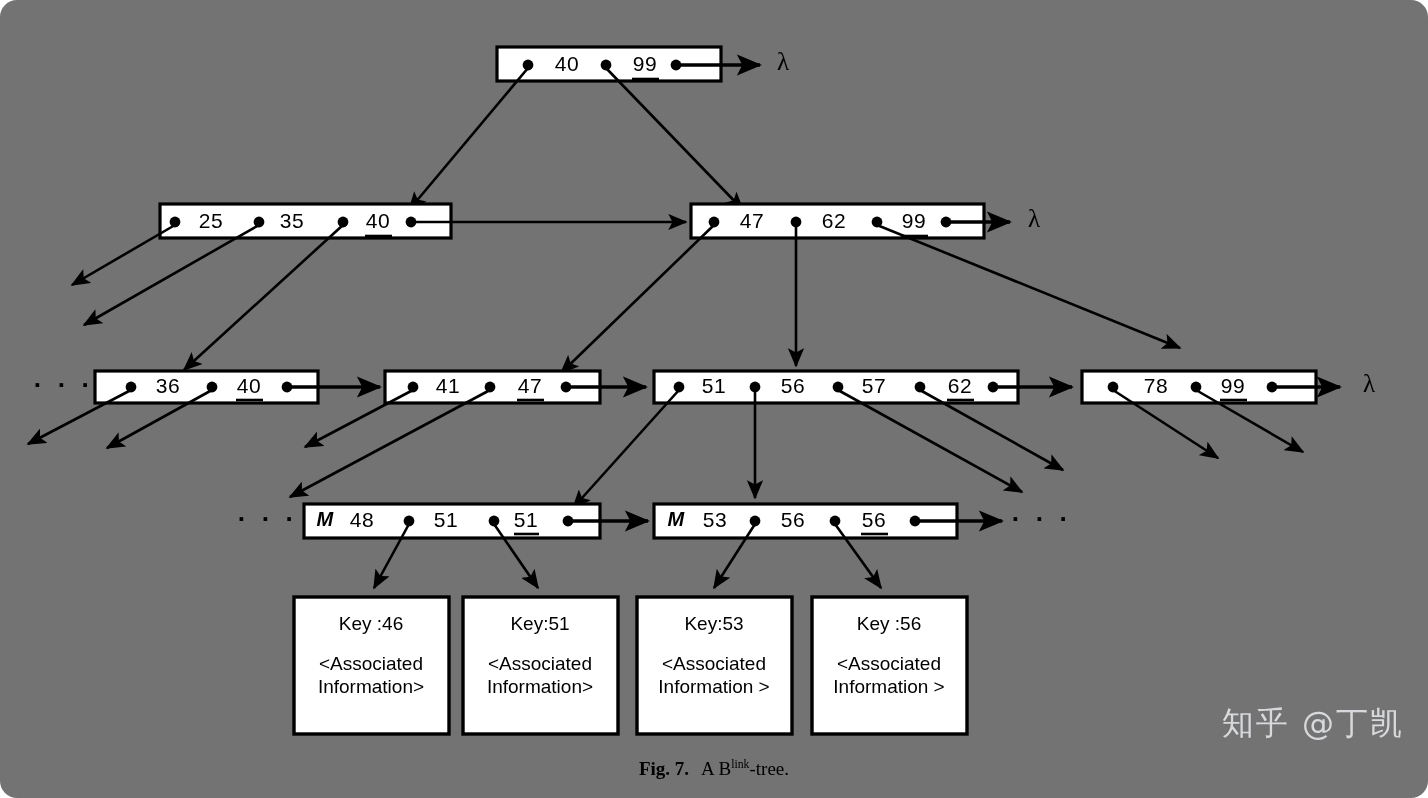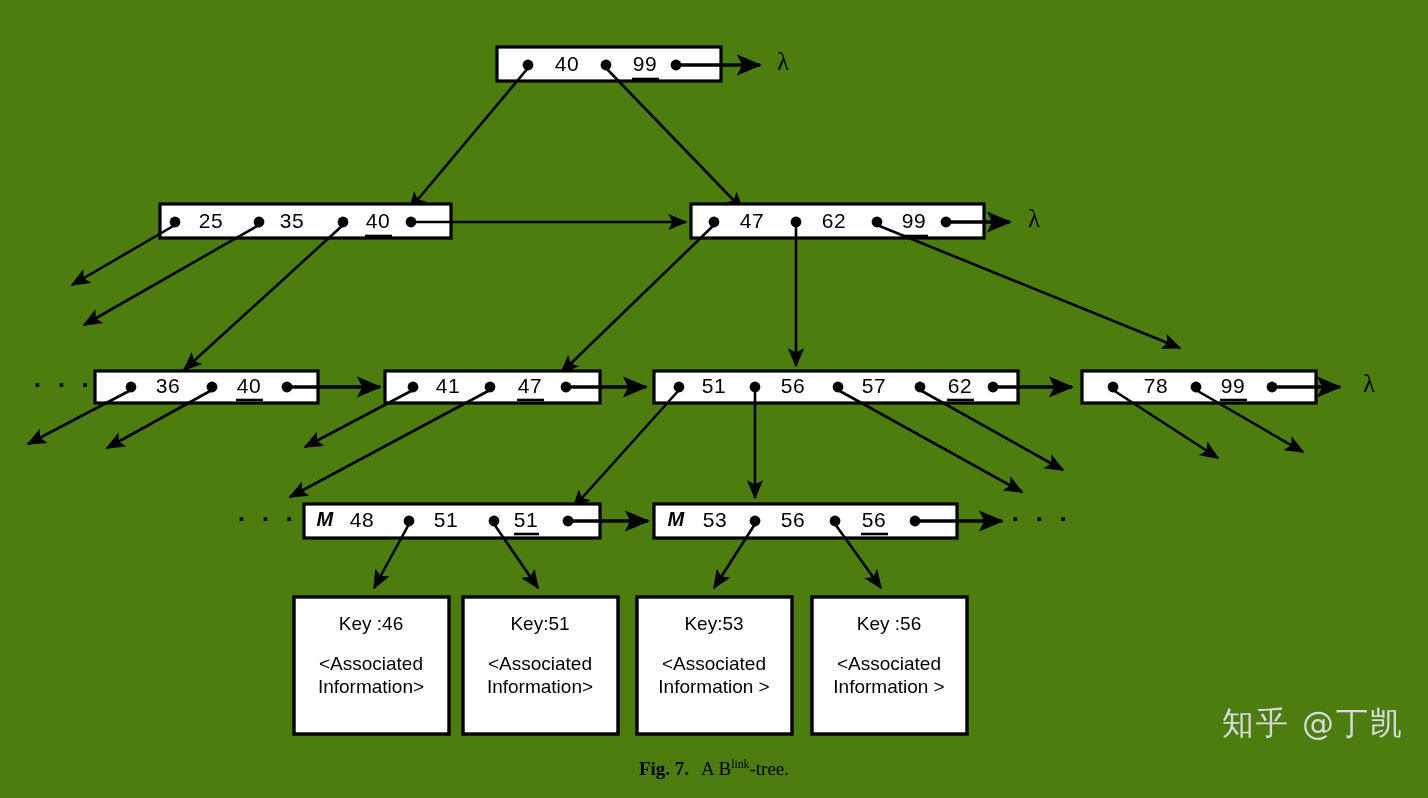--- a/index.html
+++ b/index.html
@@ -4,23 +4,24 @@
 <style>
   html, body {
     margin: 0;
     padding: 0;
     background: #ffffff;
   }
   #page {
     position: relative;
     width: 1428px;
     height: 798px;
-    background: #4d7c0f;
+    background: #737373;
     overflow: hidden;
     font-family: "Liberation Sans", sans-serif;
+    border-radius: 17px;
   }
   svg#diagram {
     position: absolute;
     left: 0;
     top: 0;
     width: 1428px;
     height: 798px;
   }
   .node-rect {
     fill: #ffffff;

